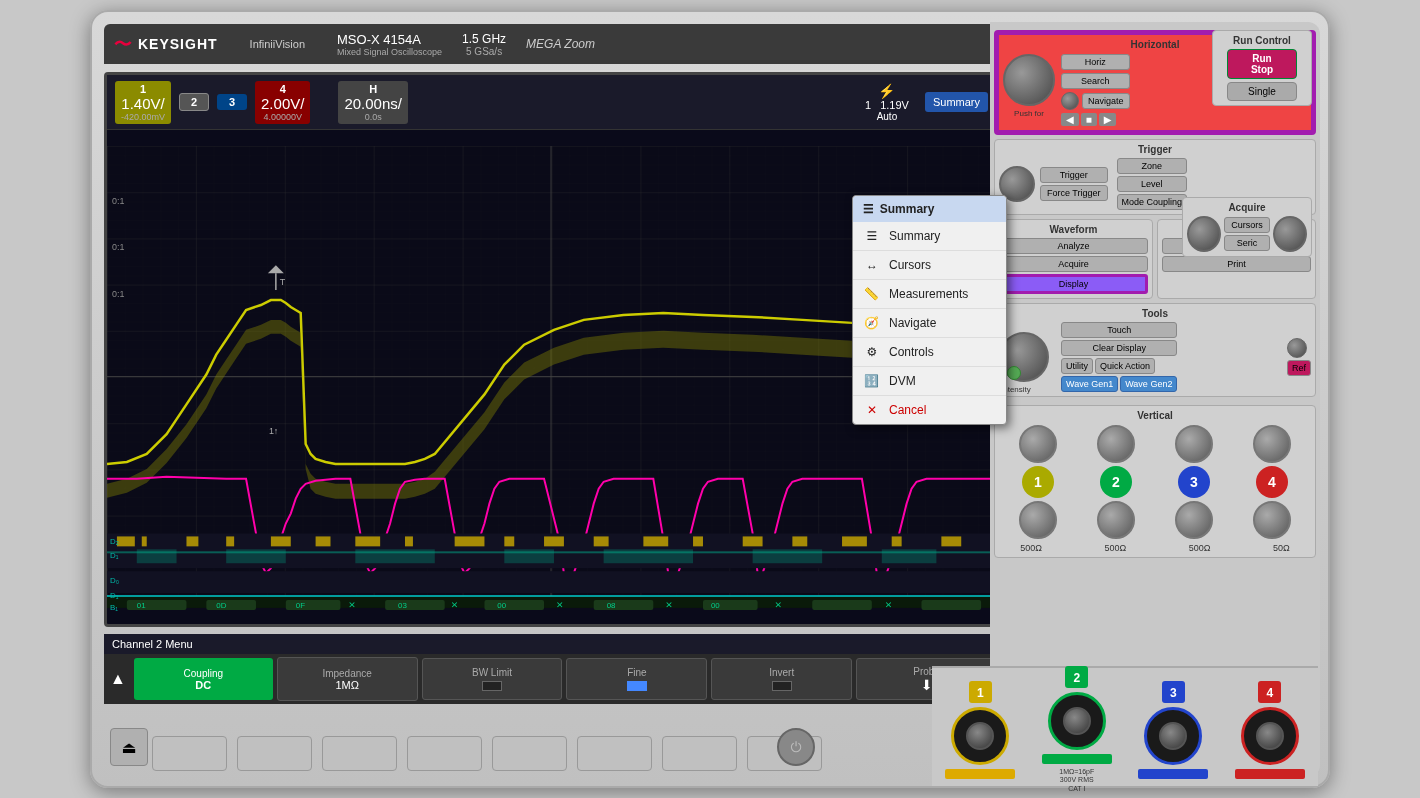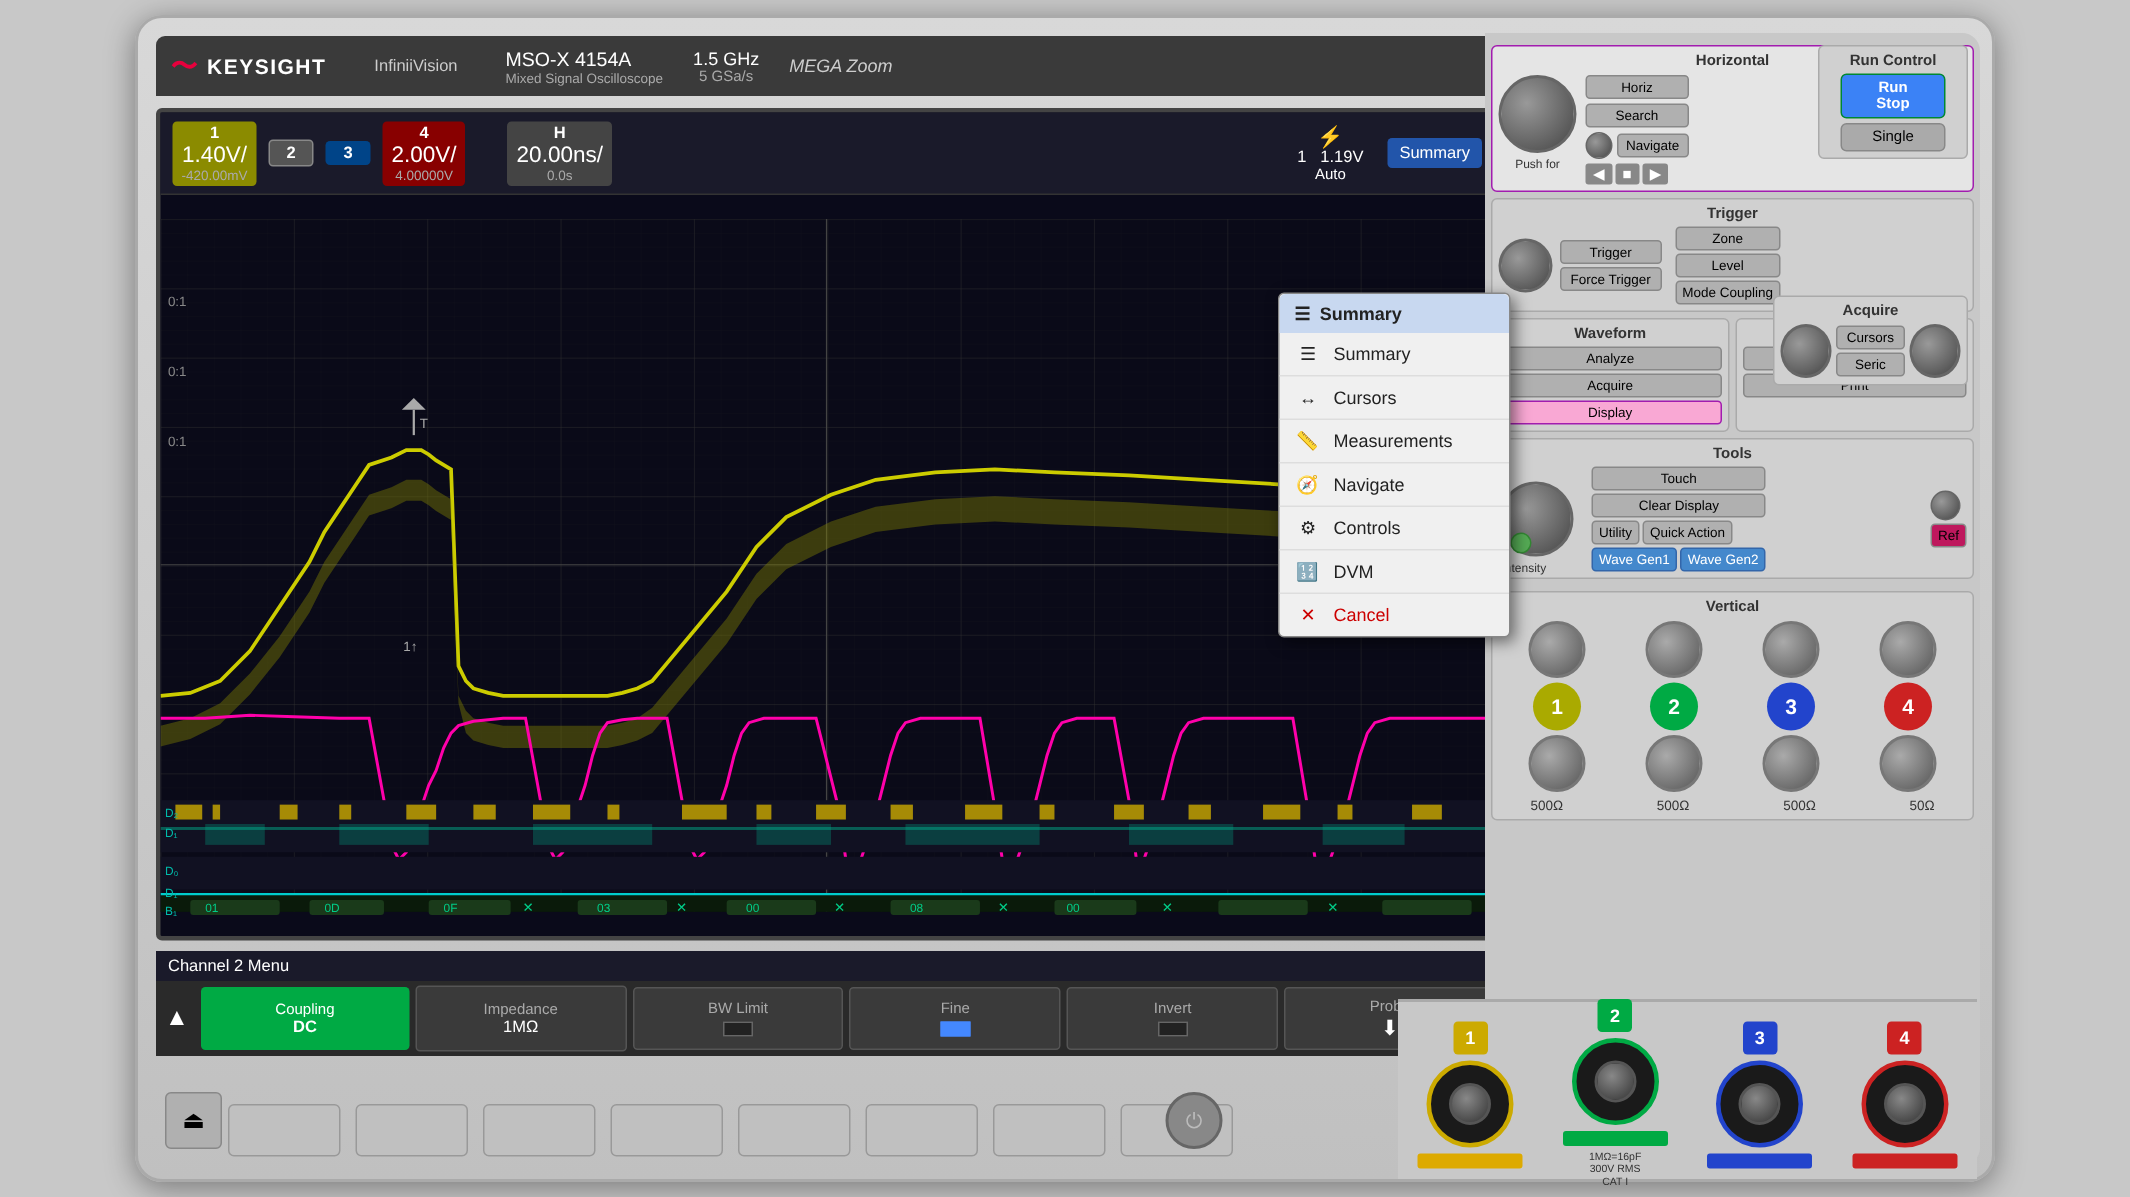--- a/index.html
+++ b/index.html
@@ -490,21 +490,21 @@
   <div style="position:absolute; bottom:20px; left:18px; width:38px; height:38px; background:#b0b0b0; border-radius:4px; border:1px solid #888; display:flex; align-items:center; justify-content:center; cursor:pointer;">
     <span style="font-size:16px;">⏏</span>
   </div>
 
   <div style="position:absolute; bottom:20px; left:685px; width:38px; height:38px; background:#888; border-radius:50%; border:2px solid #666; display:flex; align-items:center; justify-content:center; cursor:pointer;">
     <span style="color:#bbb; font-size:14px;">⏻</span>
   </div>
 
   <div style="position:absolute; top:10px; right:8px; width:330px; height:755px; background:#c8c8c8; border-radius:0 12px 12px 0;">
 
-    <div style="border:1px solid #a21caf; border-radius:4px; margin:4px; padding:4px; background:#e5e5e5; position:relative; margin-top:8px;">
+    <div style="border:5px solid #a21caf; border-radius:4px; margin:4px; padding:4px; background:#ef4444; position:relative; margin-top:8px;">
       <div style="text-align:center; font-size:10px; font-weight:bold; color:#333; margin-bottom:4px;">Horizontal</div>
       <div style="display:flex; align-items:flex-start; gap:6px;">
         <div style="display:flex; flex-direction:column; align-items:center; gap:3px;">
           <div style="width:52px; height:52px; border-radius:50%; background:radial-gradient(circle at 35% 35%, #999,#444); border:2px solid #666; cursor:pointer;"></div>
           <span style="font-size:8px; color:#333;">Push for</span>
         </div>
         <div style="display:flex; flex-direction:column; gap:3px;">
           <button style="background:#b0b0b0; border:1px solid #888; border-radius:3px; font-size:9px; padding:2px 8px; cursor:pointer;">Horiz</button>
           <button style="background:#b0b0b0; border:1px solid #888; border-radius:3px; font-size:9px; padding:2px 8px; cursor:pointer;">Search</button>
           <div style="display:flex; gap:3px; align-items:center;">
@@ -521,21 +521,21 @@
         <div style="display:flex; flex-direction:column; gap:3px; margin-left:auto;">
           <button style="background:#b0b0b0; border:1px solid #888; border-radius:3px; font-size:9px; padding:2px 5px; cursor:pointer;">Default Setup</button>
           <button style="background:#b0b0b0; border:1px solid #888; border-radius:3px; font-size:9px; padding:2px 5px; cursor:pointer;">Auto Scale</button>
         </div>
       </div>
     </div>
 
     <div style="position:absolute; top:8px; right:8px; border:1px solid #aaa; border-radius:4px; padding:4px; background:#d0d0d0; width:100px;">
       <div style="text-align:center; font-size:10px; font-weight:bold; color:#333; margin-bottom:3px;">Run Control</div>
       <div style="display:flex; gap:3px; flex-direction:column; align-items:center;">
-        <button style="background:#3b82f6; color:white; border:1px solid #008833; border-radius:4px; font-size:10px; font-weight:bold; padding:3px 12px; cursor:pointer; width:70px;">Run<br>Stop</button>
+        <button style="background:#be185d; color:white; border:1px solid #008833; border-radius:4px; font-size:10px; font-weight:bold; padding:3px 12px; cursor:pointer; width:70px;">Run<br>Stop</button>
         <button style="background:#aaa; border:1px solid #888; border-radius:4px; font-size:10px; padding:3px 8px; cursor:pointer; width:70px;">Single</button>
       </div>
     </div>
 
     <div style="border:1px solid #aaa; border-radius:4px; margin:4px; padding:4px; background:#d0d0d0; margin-top:4px;">
       <div style="text-align:center; font-size:10px; font-weight:bold; color:#333; margin-bottom:3px;">Trigger</div>
       <div style="display:flex; align-items:center; gap:5px;">
         <div style="display:flex; flex-direction:column; align-items:center; gap:3px;">
           <div style="width:36px; height:36px; border-radius:50%; background:radial-gradient(circle at 35% 35%, #999,#444); border:2px solid #666; cursor:pointer;"></div>
         </div>
@@ -562,21 +562,21 @@
         <div style="width:36px; height:36px; border-radius:50%; background:radial-gradient(circle at 35% 35%, #999,#444); border:2px solid #666; cursor:pointer;"></div>
       </div>
     </div>
 
     <div style="display:flex; gap:4px; margin:4px; margin-top:4px;">
       <div style="border:1px solid #aaa; border-radius:4px; padding:4px; background:#d0d0d0; flex:1;">
         <div style="text-align:center; font-size:10px; font-weight:bold; color:#333; margin-bottom:3px;">Waveform</div>
         <div style="display:flex; flex-direction:column; gap:2px;">
           <button style="background:#b0b0b0; border:1px solid #888; border-radius:3px; font-size:9px; padding:2px 4px; cursor:pointer;">Analyze</button>
           <button style="background:#b0b0b0; border:1px solid #888; border-radius:3px; font-size:9px; padding:2px 4px; cursor:pointer;">Acquire</button>
-          <button style="background:#f9a8d4; border:1px solid #a21caf; border-radius:3px; font-size:9px; padding:2px 4px; cursor:pointer;">Display</button>
+          <button style="background:#8b5cf6; border:3px solid #a21caf; border-radius:3px; font-size:9px; padding:2px 4px; cursor:pointer;">Display</button>
         </div>
       </div>
       <div style="border:1px solid #aaa; border-radius:4px; padding:4px; background:#d0d0d0; flex:1;">
         <div style="text-align:center; font-size:10px; font-weight:bold; color:#333; margin-bottom:3px;">File</div>
         <div style="display:flex; flex-direction:column; gap:2px;">
           <button style="background:#b0b0b0; border:1px solid #888; border-radius:3px; font-size:9px; padding:2px 4px; cursor:pointer;">Save Recall</button>
           <button style="background:#b0b0b0; border:1px solid #888; border-radius:3px; font-size:9px; padding:2px 4px; cursor:pointer;">Print</button>
         </div>
       </div>
     </div>

